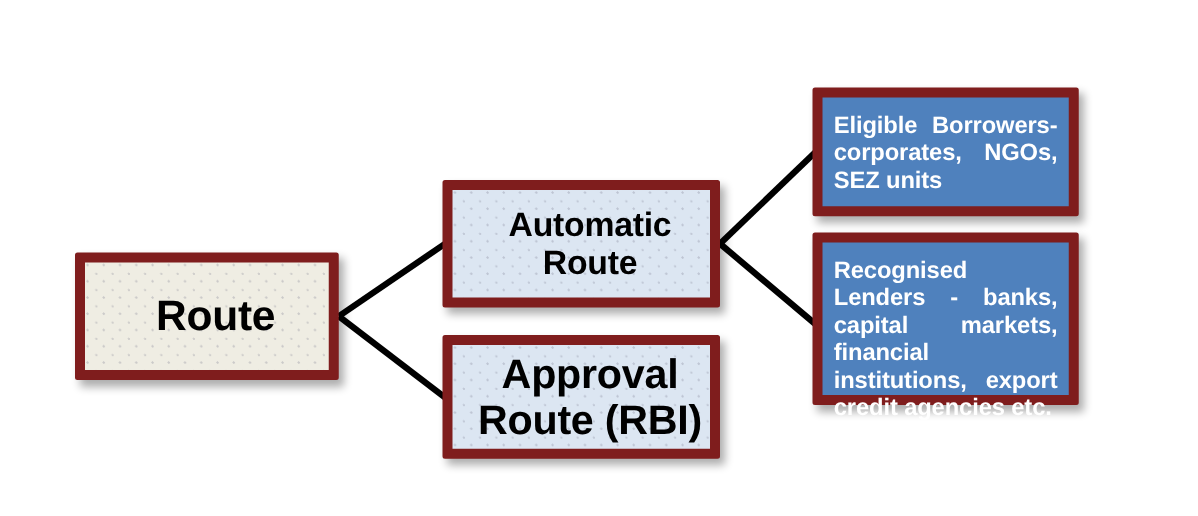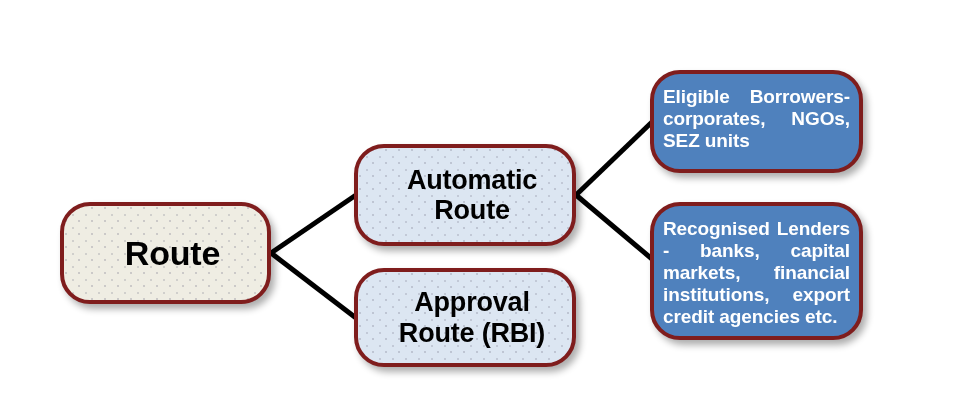--- a/index.html
+++ b/index.html
@@ -19,22 +19,22 @@
     position: absolute;
     left: 0;
     top: 0;
     width: 958px;
     height: 413px;
     pointer-events: none;
   }
   .node {
     position: absolute;
     box-sizing: border-box;
-    border: 4px solid #7f1d1d;
-    border-radius: 30px;
+    border: 8px solid #7f1d1d;
+    border-radius: 2px;
     display: flex;
     align-items: center;
     justify-content: center;
     box-shadow: 4px 5px 7px rgba(0,0,0,0.32);
     z-index: 2;
   }
   
   .tex {
     background-image:
       radial-gradient(circle at 2px 2px, rgba(120,120,140,0.30) 0.8px, transparent 1.1px),
@@ -61,31 +61,31 @@
   #node-automatic {
     left: 354px; top: 144px; width: 222px; height: 102px;
     background-color: #dce6f2;
   }
   #node-automatic .node-label { font-size: 27px; }
 
   #node-approval {
     left: 354px; top: 268px; width: 222px; height: 99px;
     background-color: #dce6f2;
   }
-  #node-approval .node-label { font-size: 27px; }
+  #node-approval .node-label { font-size: 33px; }
 
   #node-borrowers {
     left: 650px; top: 70px; width: 213px; height: 103px;
     background-color: #4f81bd;
     align-items: flex-start;
     justify-content: flex-start;
     padding: 12px 9px 8px 9px;
   }
   #node-lenders {
-    left: 650px; top: 202px; width: 213px; height: 138px;
+    left: 650px; top: 186px; width: 213px; height: 138px;
     background-color: #4f81bd;
     align-items: flex-start;
     justify-content: flex-start;
     padding: 12px 9px 8px 9px;
   }
   .para {
     font-size: 19px;
     font-weight: bold;
     color: #ffffff;
     text-align: justify;

